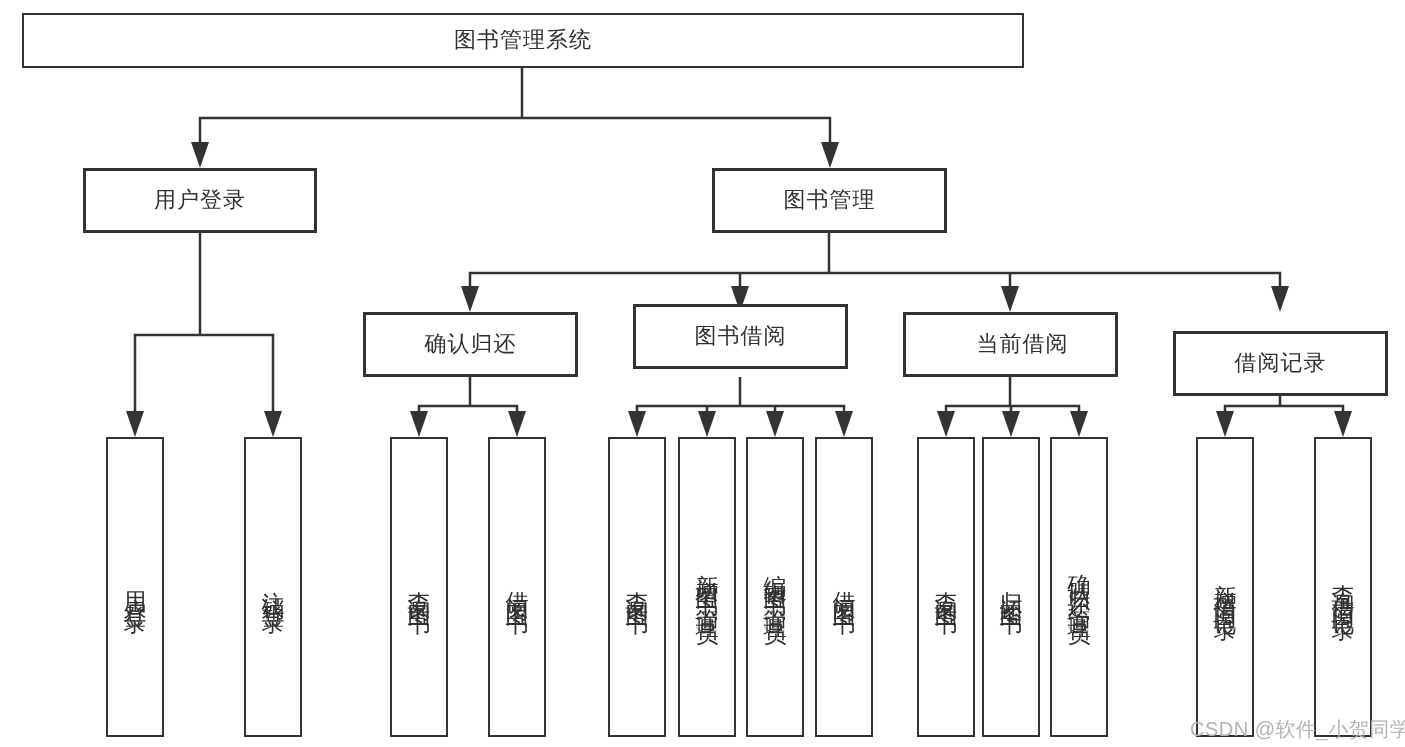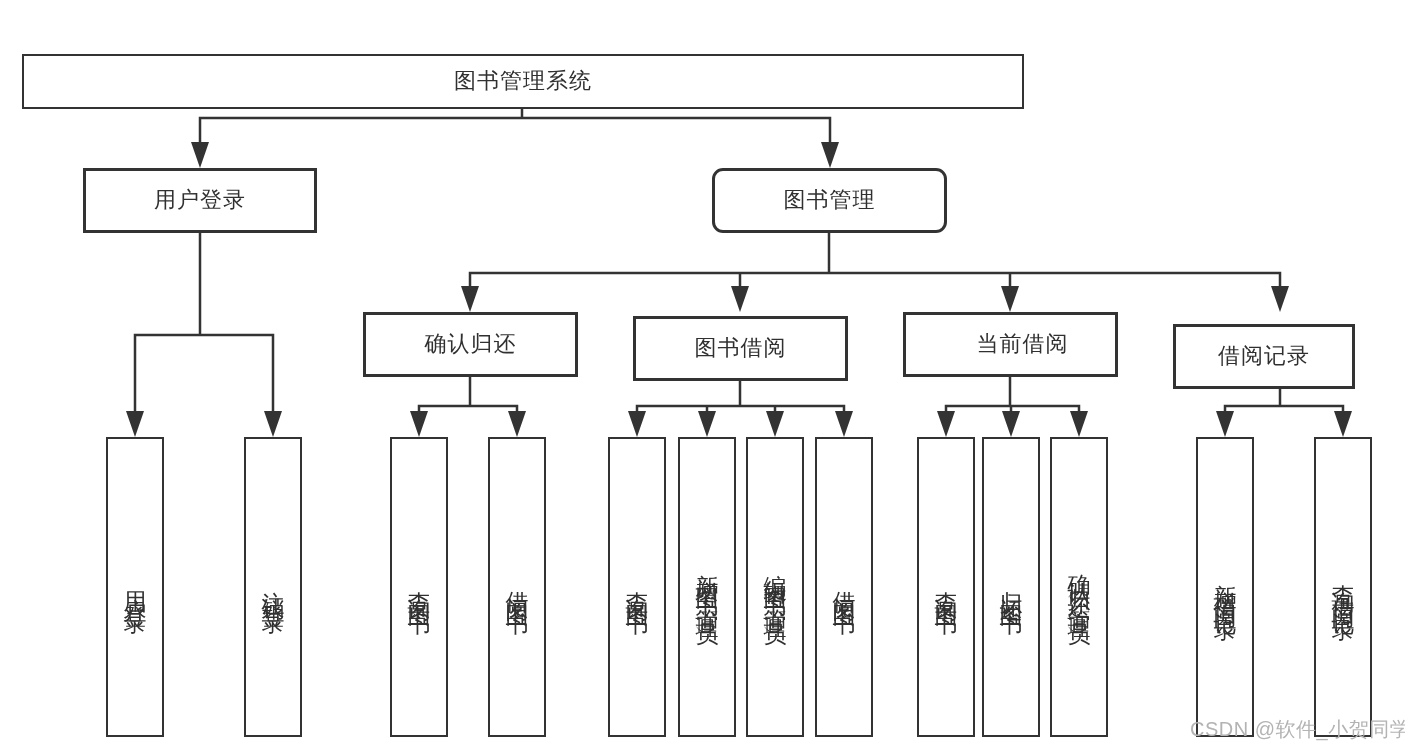--- a/index.html
+++ b/index.html
@@ -6,21 +6,21 @@
   .page{
     position:relative;width:1405px;height:747px;background:#ffffff;
     font-family:"Liberation Sans","DejaVu Sans",sans-serif;overflow:hidden;
   }
   svg.connectors{position:absolute;left:0;top:0;z-index:0;}
   .node{
     position:absolute;box-sizing:border-box;background:#ffffff;
     border:3px solid #333333;display:flex;align-items:center;justify-content:center;
     color:#303030;z-index:1;
   }
-  .node.root{border-width:2.5px;margin-top:41px;}
+  .node.root{border-width:2.5px;}
   .node.leaf{border-width:2.5px;}
   .node .label{font-size:22px;line-height:1.2;letter-spacing:1px;white-space:nowrap;}
   .node.leaf .label{
     writing-mode:vertical-rl;text-orientation:mixed;
     font-size:23px;letter-spacing:7px;line-height:1;white-space:normal;
   }
   .watermark{
     position:absolute;z-index:3;color:#b3b3b3;font-size:20px;
     letter-spacing:0.5px;white-space:nowrap;
   }
@@ -70,34 +70,34 @@
     </g>
   </svg>
 
   <div class="node root" style="left:22px;top:13px;width:1002px;height:55px;">
     <span class="label">图书管理系统</span>
   </div>
 
   <div class="node" style="left:83px;top:168px;width:234px;height:65px;">
     <span class="label">用户登录</span>
   </div>
-  <div class="node" style="left:712px;top:168px;width:235px;height:65px;border-radius:11px;">
+  <div class="node" style="left:712px;top:168px;width:235px;height:65px;">
     <span class="label">图书管理</span>
   </div>
 
   <div class="node" style="left:363px;top:312px;width:215px;height:65px;">
     <span class="label">确认归还</span>
   </div>
-  <div class="node" style="left:633px;top:316px;width:215px;height:65px;">
+  <div class="node" style="left:633px;top:304px;width:215px;height:65px;">
     <span class="label">图书借阅</span>
   </div>
   <div class="node" style="left:903px;top:312px;width:215px;height:65px;padding-left:24px;">
     <span class="label">当前借阅</span>
   </div>
-  <div class="node" style="left:1173px;top:324px;width:182px;height:65px;">
+  <div class="node" style="left:1173px;top:331px;width:215px;height:65px;">
     <span class="label">借阅记录</span>
   </div>
 
   <div class="node leaf" style="left:106px;top:437px;width:58px;height:300px;">
     <span class="label">用户登录</span>
   </div>
   <div class="node leaf" style="left:244px;top:437px;width:58px;height:300px;">
     <span class="label">注销登录</span>
   </div>
 

